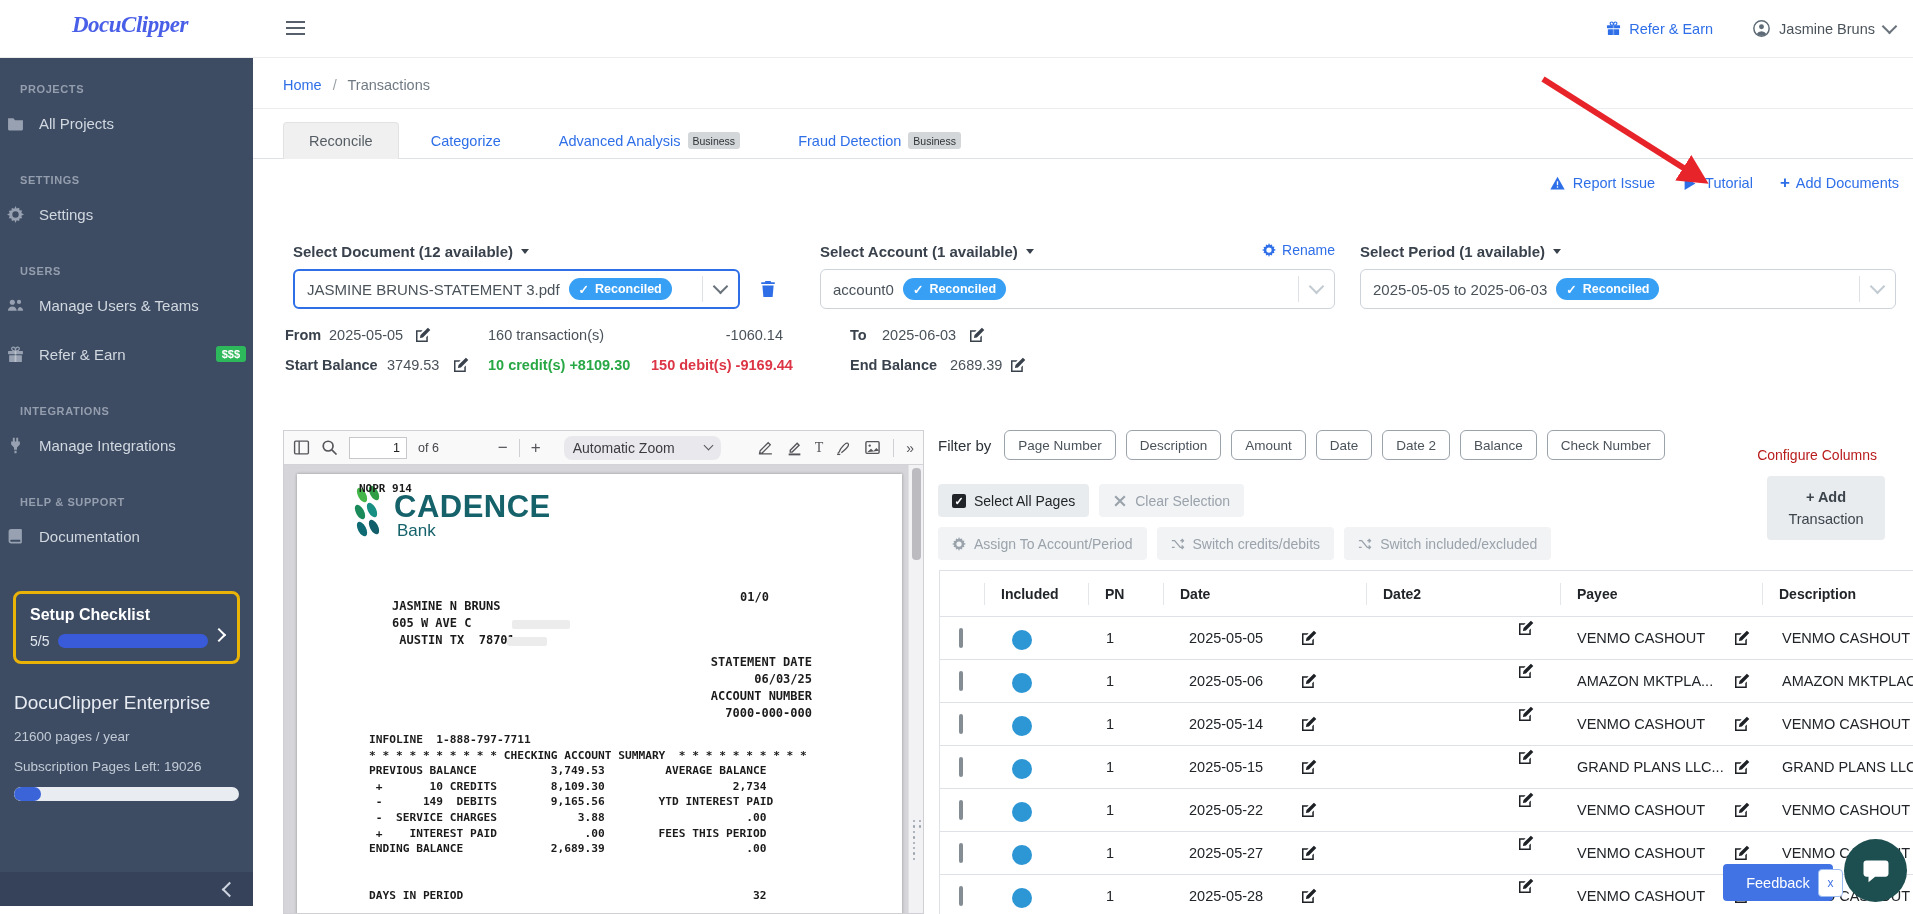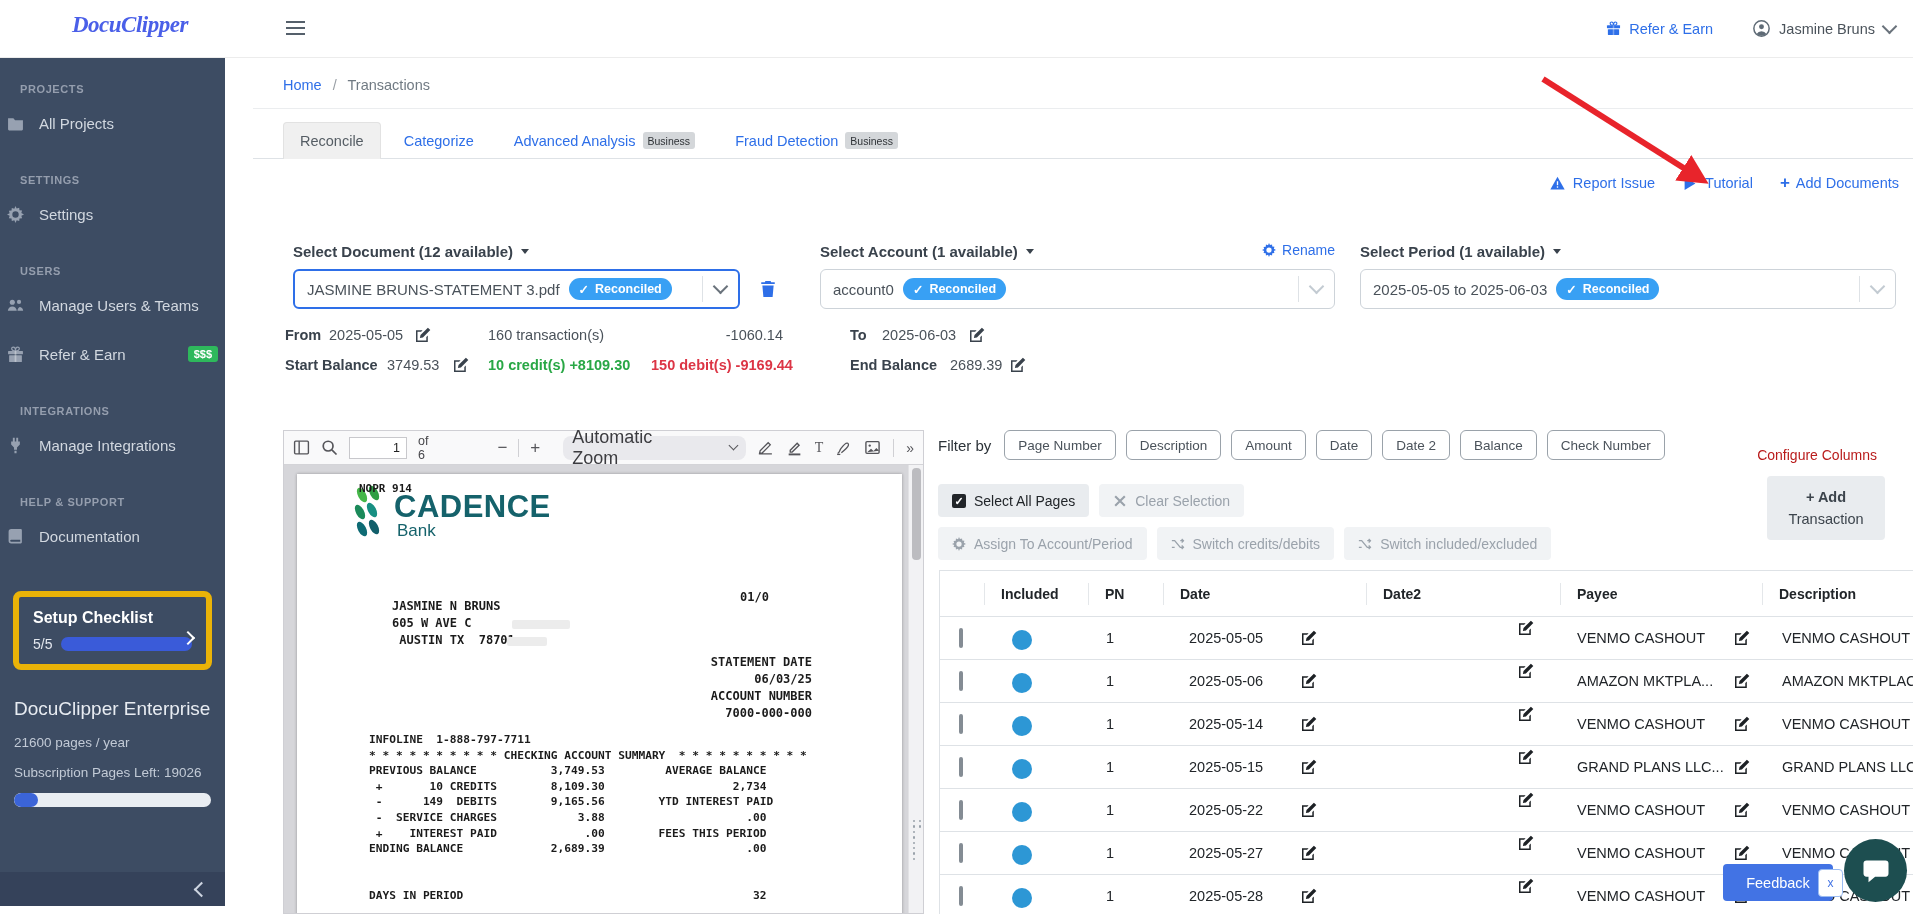--- a/index.html
+++ b/index.html
@@ -15,26 +15,26 @@
   .burger{position:absolute;left:286px;top:21px;width:19px;cursor:pointer}
   .burger span{display:block;height:2px;background:#55606b;margin-bottom:4px}
   .top-right{position:absolute;right:18px;top:0;height:57px;display:flex;align-items:center;gap:40px}
   .refer{color:#2e6fe8;font-size:14.5px;display:flex;align-items:center;gap:8px;cursor:pointer}
   .userbox{color:#4b535b;font-size:14.5px;display:flex;align-items:center;gap:9px;cursor:pointer}
   .chev{width:9px;height:9px;border-right:2.2px solid #6a737c;border-bottom:2.2px solid #6a737c;
         transform:rotate(45deg);margin-top:-5px}
   .chev.lt{border-color:#c3cbd2}
 
   
-  .sidebar{position:absolute;top:57px;left:0;width:225px;bottom:8px;background:#3d4c63;z-index:5}
+  .sidebar{position:absolute;top:57px;left:0;width:253px;bottom:8px;background:#3d4c63;z-index:5}
   .sec-label{padding:26px 20px 4px;font-size:11px;font-weight:bold;letter-spacing:.6px;color:#959eae}
   .side-item{display:flex;align-items:flex-start;gap:15px;padding:16px 7px;color:#d2d8e0;font-size:15px;cursor:pointer}
   .side-item .icn{width:17px;height:17px;color:#97a1b1}
   .badge-green{margin-left:auto;background:#2eb85c;color:#fff;font-size:11px;font-weight:bold;padding:2px 6px;border-radius:3px}
-  .checklist{margin:30px 13px 0;border:6px solid #eab308;border-radius:8px;padding:12px 14px;position:relative;cursor:pointer}
+  .checklist{margin:30px 13px 0;border:3px solid #eab308;border-radius:8px;padding:12px 14px;position:relative;cursor:pointer}
   .checklist h4{margin:0 0 9px;color:#fff;font-size:16px}
   .chk-row{display:flex;align-items:center;gap:9px;color:#e3e7ee;font-size:14px}
   .chk-bar{width:150px;height:14px;border-radius:7px;background:#3a5bd9}
   .chk-chev{position:absolute;right:13px;top:36px;width:8px;height:8px;border-right:2.4px solid #fff;
             border-bottom:2.4px solid #fff;transform:rotate(-45deg)}
   .plan{padding:28px 14px 0}
   .plan h3{margin:0;color:#e8ecf2;font-size:19px;font-weight:normal}
   .plan p{margin:15px 0 0;color:#c2cad6;font-size:13.5px}
   .plan-bar{margin-top:13px;height:14px;border-radius:7px;background:#e9edf2;overflow:hidden}
   .plan-fill{height:100%;background:#3b64d8;border-radius:7px}
@@ -43,21 +43,21 @@
   .collapse-chev{width:9px;height:9px;border-left:2.4px solid #cdd4e0;border-bottom:2.4px solid #cdd4e0;
                  transform:rotate(45deg);cursor:pointer}
 
   
   .main{position:absolute;left:253px;top:57px;right:0;bottom:0;background:#fff;overflow:hidden}
   .crumbs{padding:20px 0 15px 30px;border-bottom:1px solid #ebedef;font-size:14.5px}
   .crumb-home{color:#2e6fe8;cursor:pointer}
   .crumb-sep{color:#9aa0a6;margin:0 7px}
   .crumb-cur{color:#707a83}
   .tabs-wrap{margin-top:12px;padding-left:30px;border-bottom:1px solid #dee2e6;display:flex;align-items:flex-end;gap:6px}
-  .tab{padding:10px 16px;font-size:14.5px;color:#2e6fe8;display:flex;gap:7px;align-items:center;cursor:pointer;
+  .tab{padding:10px 25px;font-size:14.5px;color:#2e6fe8;display:flex;gap:7px;align-items:center;cursor:pointer;
        border:1px solid transparent;border-bottom:none;margin-bottom:-1px;border-radius:4px 4px 0 0}
   .tab.active{background:#f0f0f0;color:#555d64;border-color:#e2e2e2}
   .biz{background:#d4d7da;color:#2f3337;font-size:10.5px;font-weight:normal;padding:2.5px 5px;border-radius:3px}
 
   .hdr-actions{position:absolute;top:116px;right:14px;display:flex;align-items:center;gap:27px;z-index:3}
   .hact{color:#2e6fe8;font-size:14.5px;display:flex;align-items:center;gap:8px;cursor:pointer}
   .hact .icn{width:15px;height:15px;color:#2e6fe8}
   .plus-g{font-size:17px;font-weight:bold;margin-right:-2px}
   .dl-hl{border:3px solid #e8242b;border-radius:5px;padding:3px}
   .dl-btn{background:#2e6fe8;color:#fff;font-size:14.5px;border:none;border-radius:4px;padding:8px 15px;
@@ -95,21 +95,21 @@
        display:flex;flex-direction:column;box-sizing:border-box}
   .pdf-tb{height:33px;background:#f9f9fa;border-bottom:1px solid #d4d4d8;display:flex;align-items:center;
           padding:0 9px;gap:11px;flex:none}
   .ticn{width:17px;height:17px;color:#55555a;cursor:pointer}
   .pg-in{width:44px;height:20px;border:1px solid #c8c8cc;background:#fff;text-align:right;font-size:12.5px;
          padding:0 6px;color:#222;font-family:inherit}
   .of{font-size:12.5px;color:#47474b}
   .tbtxt{font-size:17px;color:#55555a;cursor:pointer;line-height:1}
   .tb-sep{width:1px;height:18px;background:#d0d0d4}
   .zoom-sel{background:#e9e9ed;height:24px;display:flex;align-items:center;gap:30px;padding:0 9px;
-            font-size:18px;color:#3c3c40;margin-left:12px;cursor:pointer;border-radius:8px}
+            font-size:14px;color:#3c3c40;margin-left:12px;cursor:pointer;border-radius:8px}
   .zoom-sel .chev{width:6px;height:6px;border-width:1.6px;border-color:#55555a}
   .tb-right{margin-left:auto;display:flex;align-items:center;gap:12px}
   .tfont{font-size:14px;color:#55555a;font-family:"Liberation Serif",serif;cursor:pointer}
   .pdf-body{flex:1;background:#d6d6da;position:relative;overflow:hidden}
   .pdf-page{position:absolute;left:13px;right:21px;top:9px;height:960px;background:#fff;box-shadow:0 0 3px rgba(0,0,0,.3)}
   .pdf-scroll{position:absolute;right:0;top:0;bottom:0;width:14px;background:#f2f2f4;border-left:1px solid #e2e2e5}
   .pdf-thumb{position:absolute;right:2px;top:3px;width:9px;height:92px;background:#bcbcc0;border-radius:4px;cursor:pointer}
   .stmt-mono{font-family:"DejaVu Sans Mono",monospace;font-weight:bold;color:#1b1b1b;position:absolute;white-space:pre}
   .bank-name{position:absolute;left:97px;top:15px;font-size:31px;font-weight:bold;color:#15626b;letter-spacing:.5px}
   .bank-sub{position:absolute;left:100px;top:47px;font-size:17px;color:#15626b}

